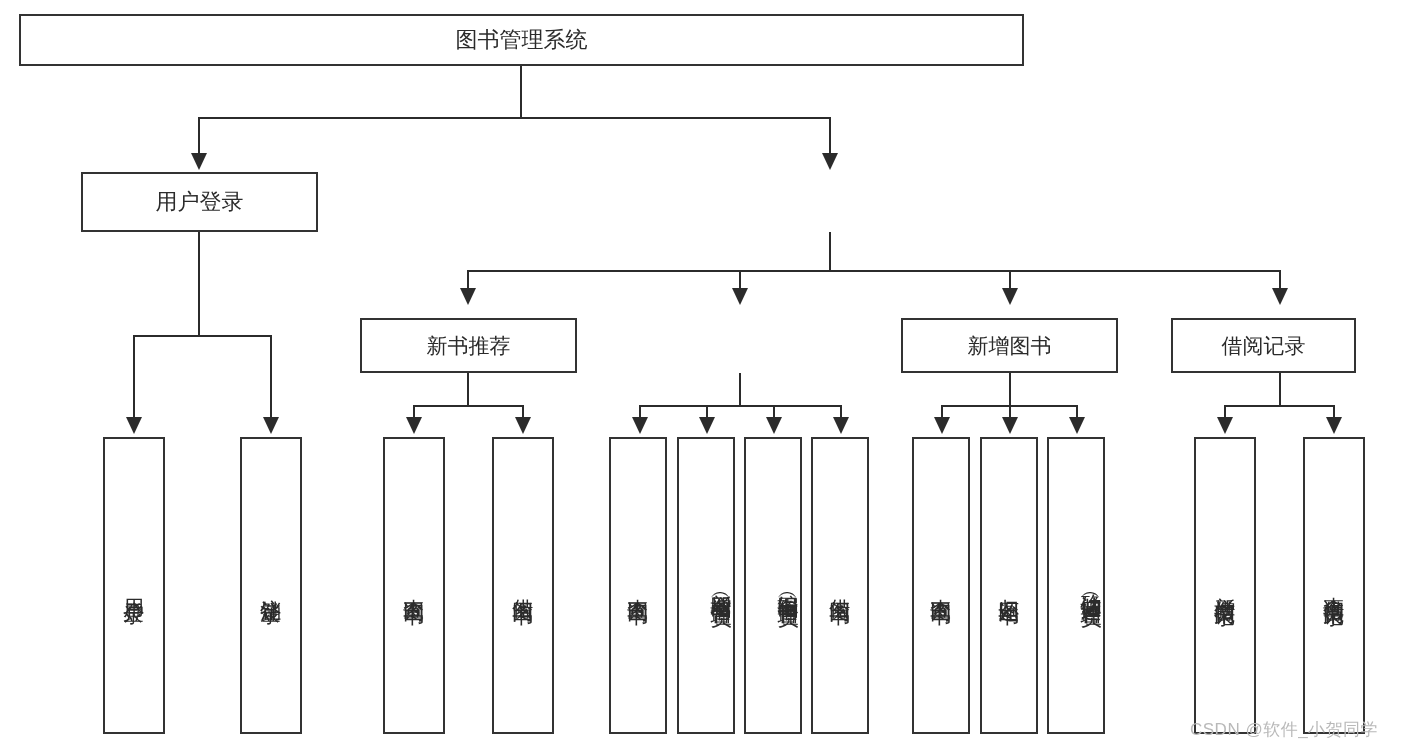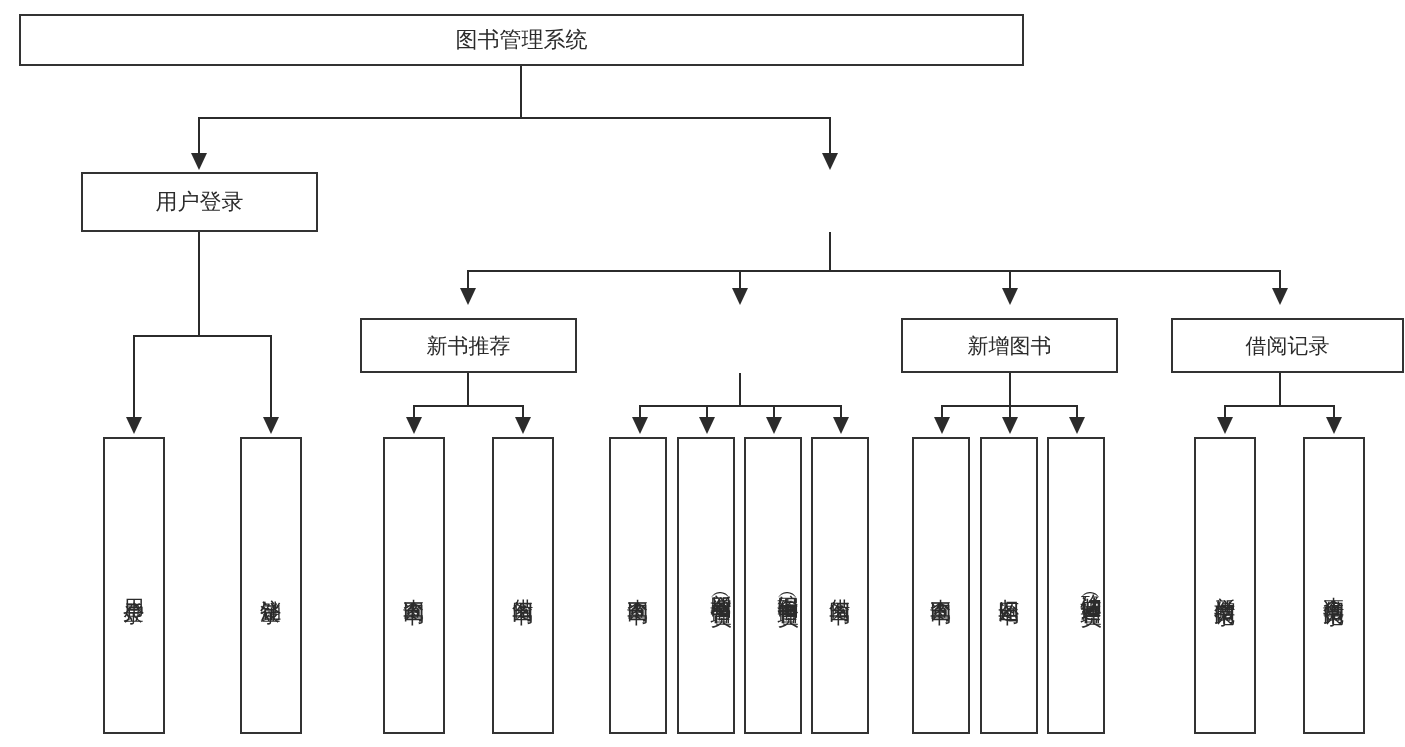--- a/index.html
+++ b/index.html
@@ -124,21 +124,21 @@
 
   <div class="edge v" style="left:1279px; top:270px; width:2px; height:20px;"></div>
   <div class="arrow" style="left:1272px; top:288px;"></div>
 
   <div class="node lvl3" style="left:360px; top:318px; width:217px; height:55px;">
     <span>新书推荐</span>
   </div>
   <div class="node lvl3" style="left:901px; top:318px; width:217px; height:55px;">
     <span>新增图书</span>
   </div>
-  <div class="node lvl3" style="left:1171px; top:318px; width:233px; height:55px;">
+  <div class="node lvl3" style="left:1171px; top:318px; width:185px; height:55px;">
     <span>借阅记录</span>
   </div>
 
   <div class="edge v" style="left:467px; top:373px; width:2px; height:33px;"></div>
   <div class="edge h" style="left:413px; top:405px; width:111px; height:2px;"></div>
   <div class="edge v" style="left:413px; top:405px; width:2px; height:14px;"></div>
   <div class="arrow" style="left:406px; top:417px;"></div>
   <div class="edge v" style="left:522px; top:405px; width:2px; height:14px;"></div>
   <div class="arrow" style="left:515px; top:417px;"></div>
 
@@ -206,14 +206,15 @@
     <span class="leaf-text">确认归还（管理员）</span>
   </div>
 
   <div class="node leaf" style="left:1194px; top:437px; width:62px; height:297px; align-items:center;">
     <span class="leaf-text">新增借阅记录</span>
   </div>
   <div class="node leaf" style="left:1303px; top:437px; width:62px; height:297px; align-items:center;">
     <span class="leaf-text">查询借阅记录</span>
   </div>
 
+  <div class="watermark" style="left:1190px; top:718px;">CSDN @软件_小贺同学</div>
 
 </div>
 
 </body></html>

